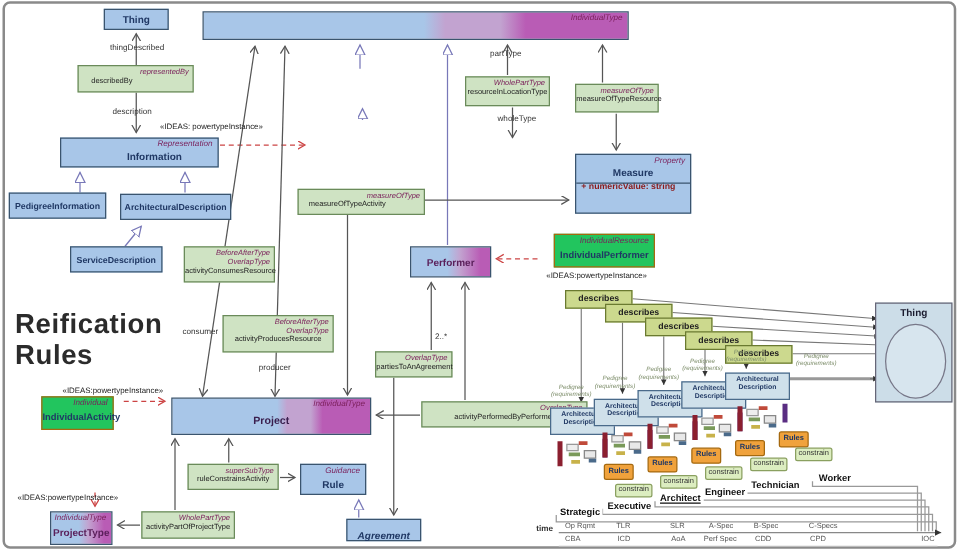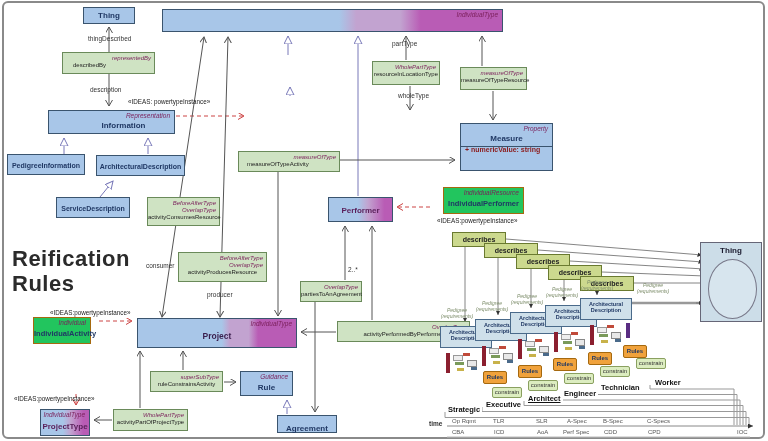--- a/index.html
+++ b/index.html
@@ -241,21 +241,21 @@
 
   <div class="box grn" style="left:150px;top:371px;width:73px;height:21px;padding-top:2px;">
     <span class="gi">superSubType</span>
     <span class="gn">ruleConstrainsActivity</span>
   </div>
   <div class="box cls" style="left:240px;top:371px;width:53px;height:25px;">
     <span class="stereo">Guidance</span>
     <span class="cname" style="margin-top:11px;">Rule</span>
   </div>
   <div class="box cls" style="left:277px;top:415px;width:60px;height:18px;">
-    <span class="cname" style="margin-top:8px;">Agreement</span>
+    <span class="cname" style="margin-top:8px;font-style:italic;">Agreement</span>
   </div>
 
   <div class="box des" style="left:452px;top:232px;width:54px;height:15px;"><span>describes</span></div>
   <div class="box des" style="left:484px;top:243px;width:54px;height:15px;"><span>describes</span></div>
   <div class="box des" style="left:516px;top:254px;width:54px;height:15px;"><span>describes</span></div>
   <div class="box des" style="left:548px;top:265px;width:54px;height:15px;"><span>describes</span></div>
   <div class="box des" style="left:580px;top:276px;width:54px;height:15px;"><span>describes</span></div>
 
   <span class="ped" style="left:436px;top:308px;width:42px;">Pedigree (requirements)</span>
   <span class="ped" style="left:471px;top:301px;width:42px;">Pedigree (requirements)</span>

